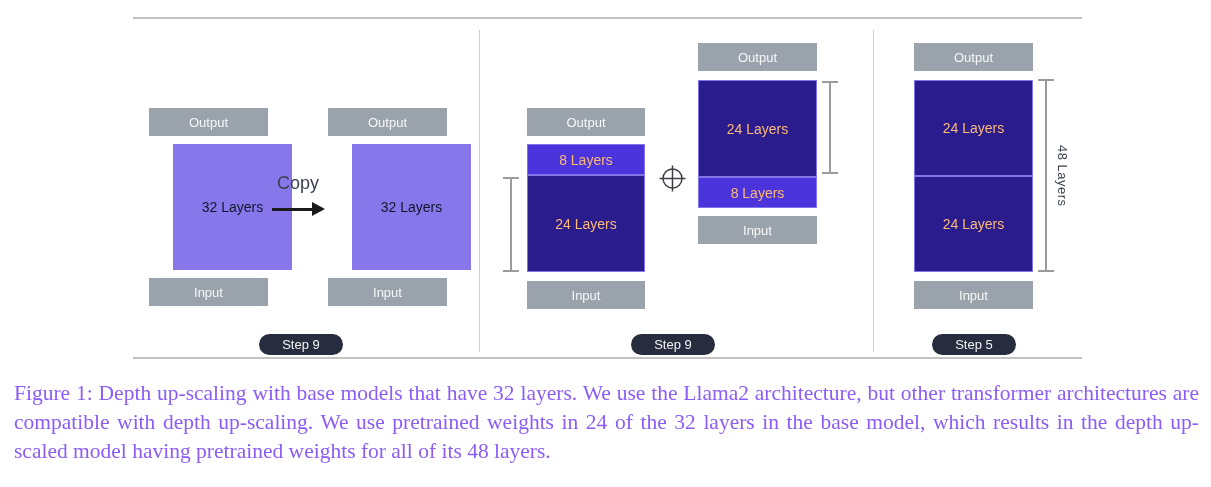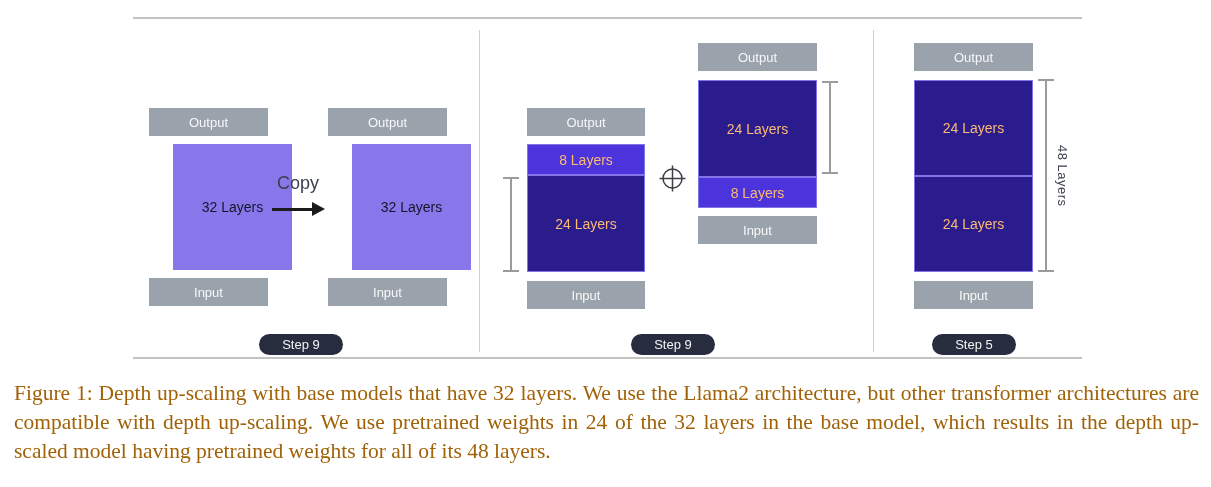--- a/index.html
+++ b/index.html
@@ -68,21 +68,21 @@
     position:absolute; width:84px; height:21px; border-radius:11px;
     background:var(--badge-bg); color:#F2F3F5; font-size:13px;
     display:flex; align-items:center; justify-content:center; top:334px;
   }
 
   .plus-icon { position:absolute; }
 
   .caption {
     position:absolute; left:14px; top:379px; width:1185px;
     font-family:"Liberation Serif", serif; font-size:21.5px; line-height:1.36;
-    text-align:justify; color:#a16207;
+    text-align:justify; color:#8b5cf6;
   }
 </style>
 </head>
 <body>
 
 <div class="page">
 
   <div class="hrule" style="left:133px; top:17px; width:949px;"></div>
   <div class="hrule" style="left:133px; top:357px; width:949px;"></div>
   <div class="vdivider" style="left:479px; top:30px; height:322px;"></div>

